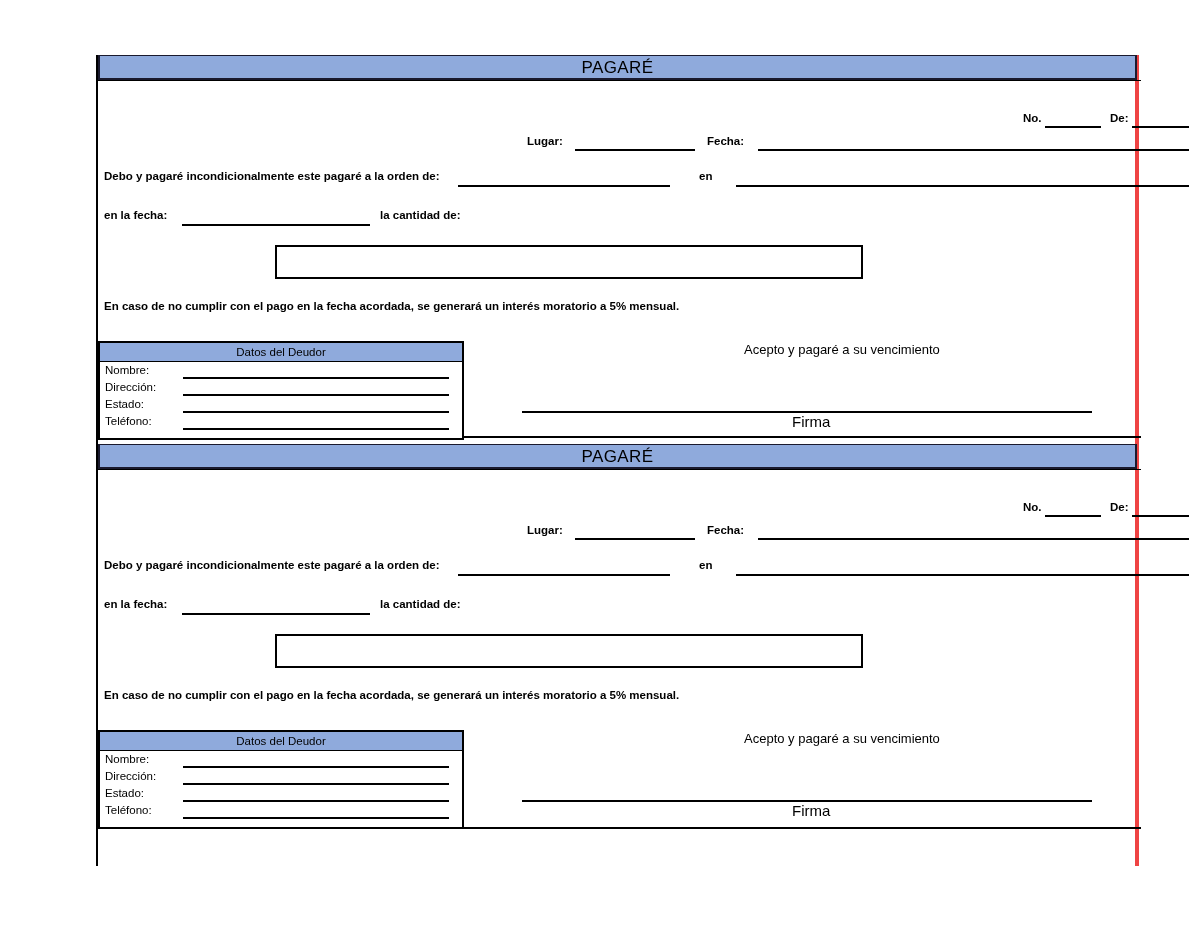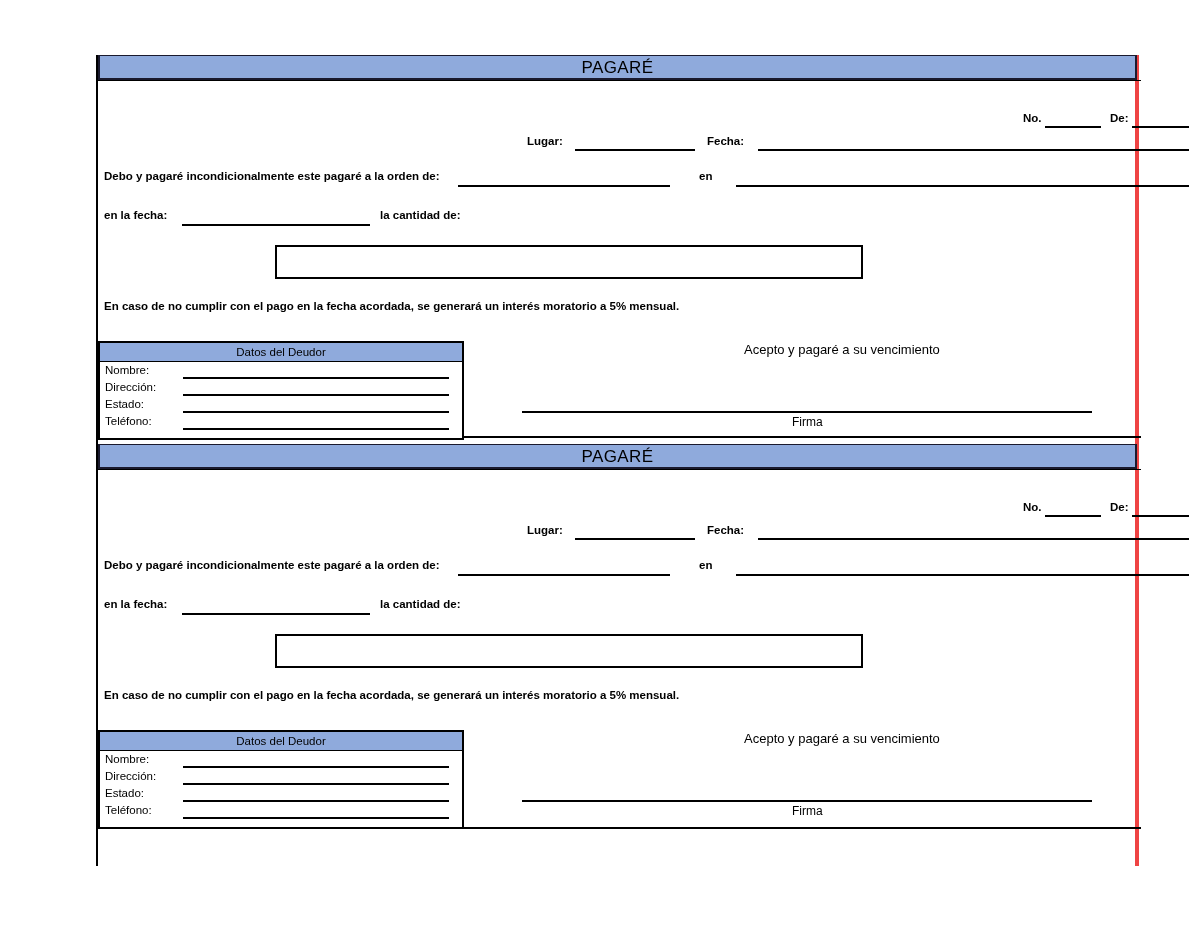--- a/index.html
+++ b/index.html
@@ -152,21 +152,21 @@
     line-height: 14px;
     white-space: nowrap;
   }
   .sign-rule {
     position: absolute;
     height: 0;
     border-bottom: 2px solid #000;
   }
   .sign-label {
     position: absolute;
-    font-size: 12px;
+    font-size: 15px;
     line-height: 14px;
     white-space: nowrap;
   }
 </style>
 </head>
 <body>
 
 <div class="page">
   <div class="doc">
 

